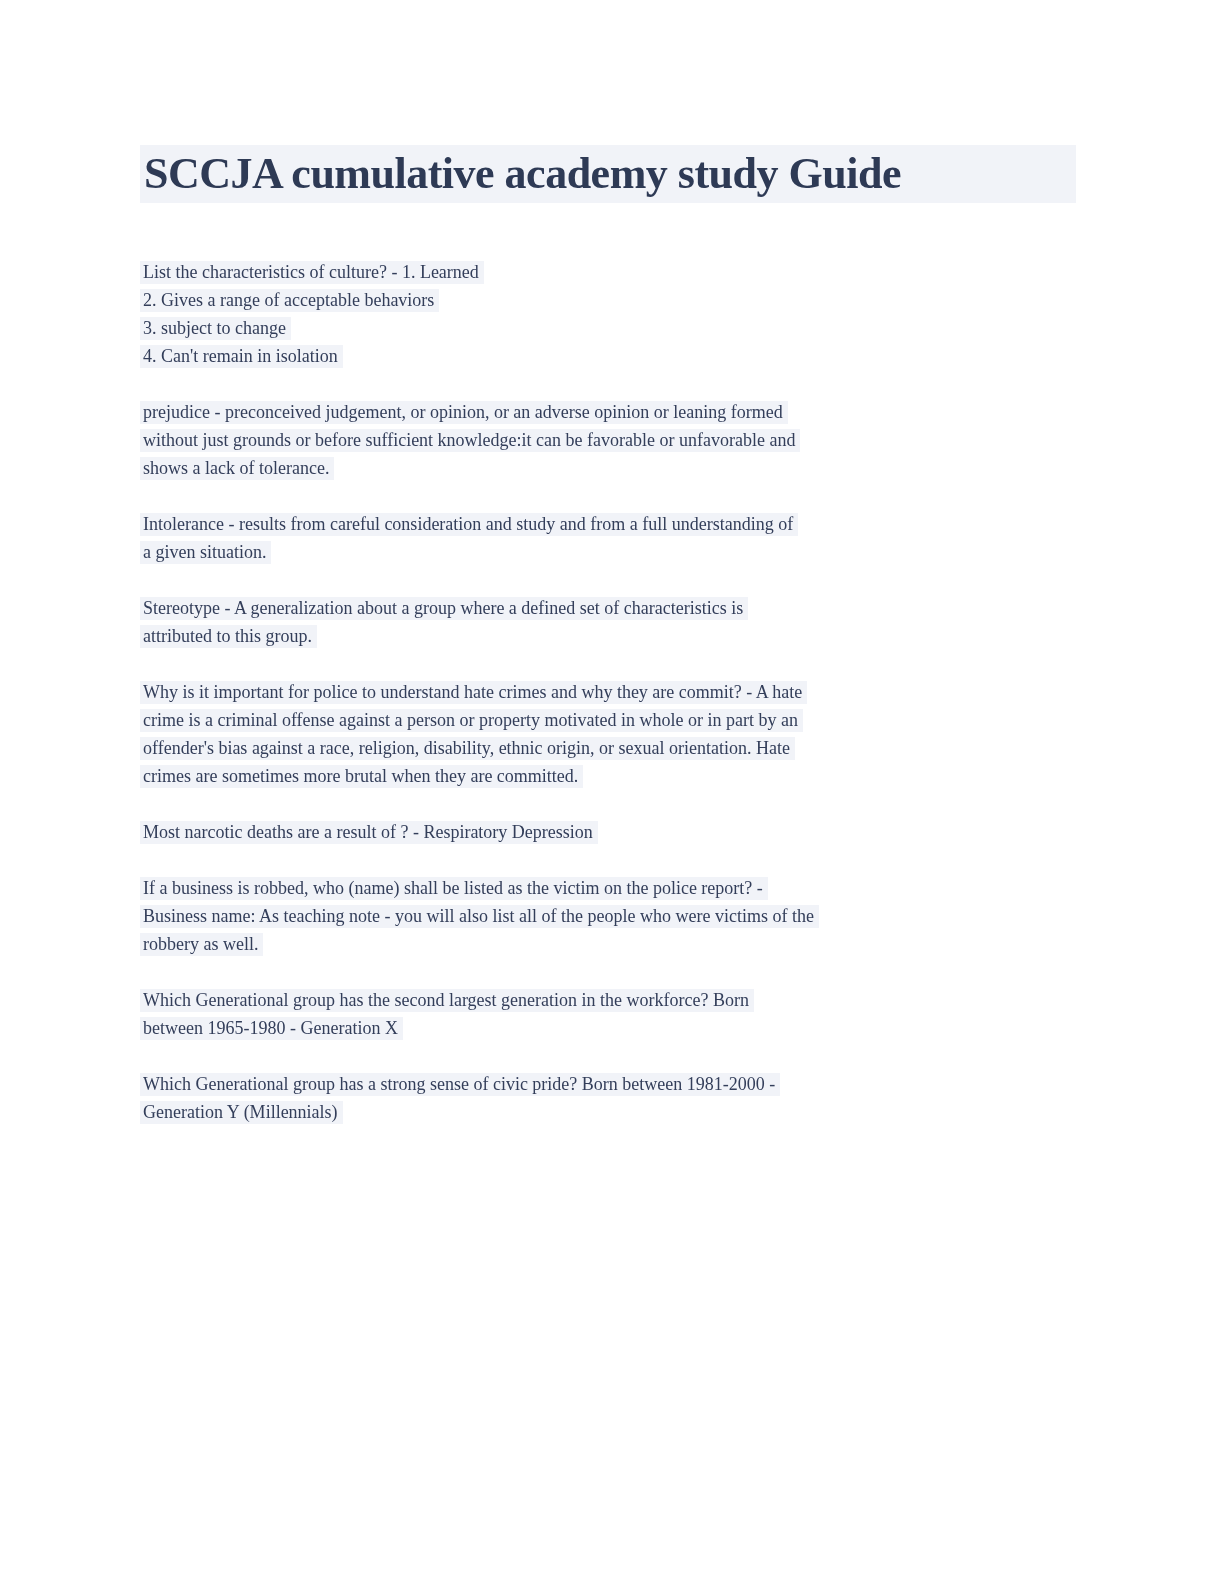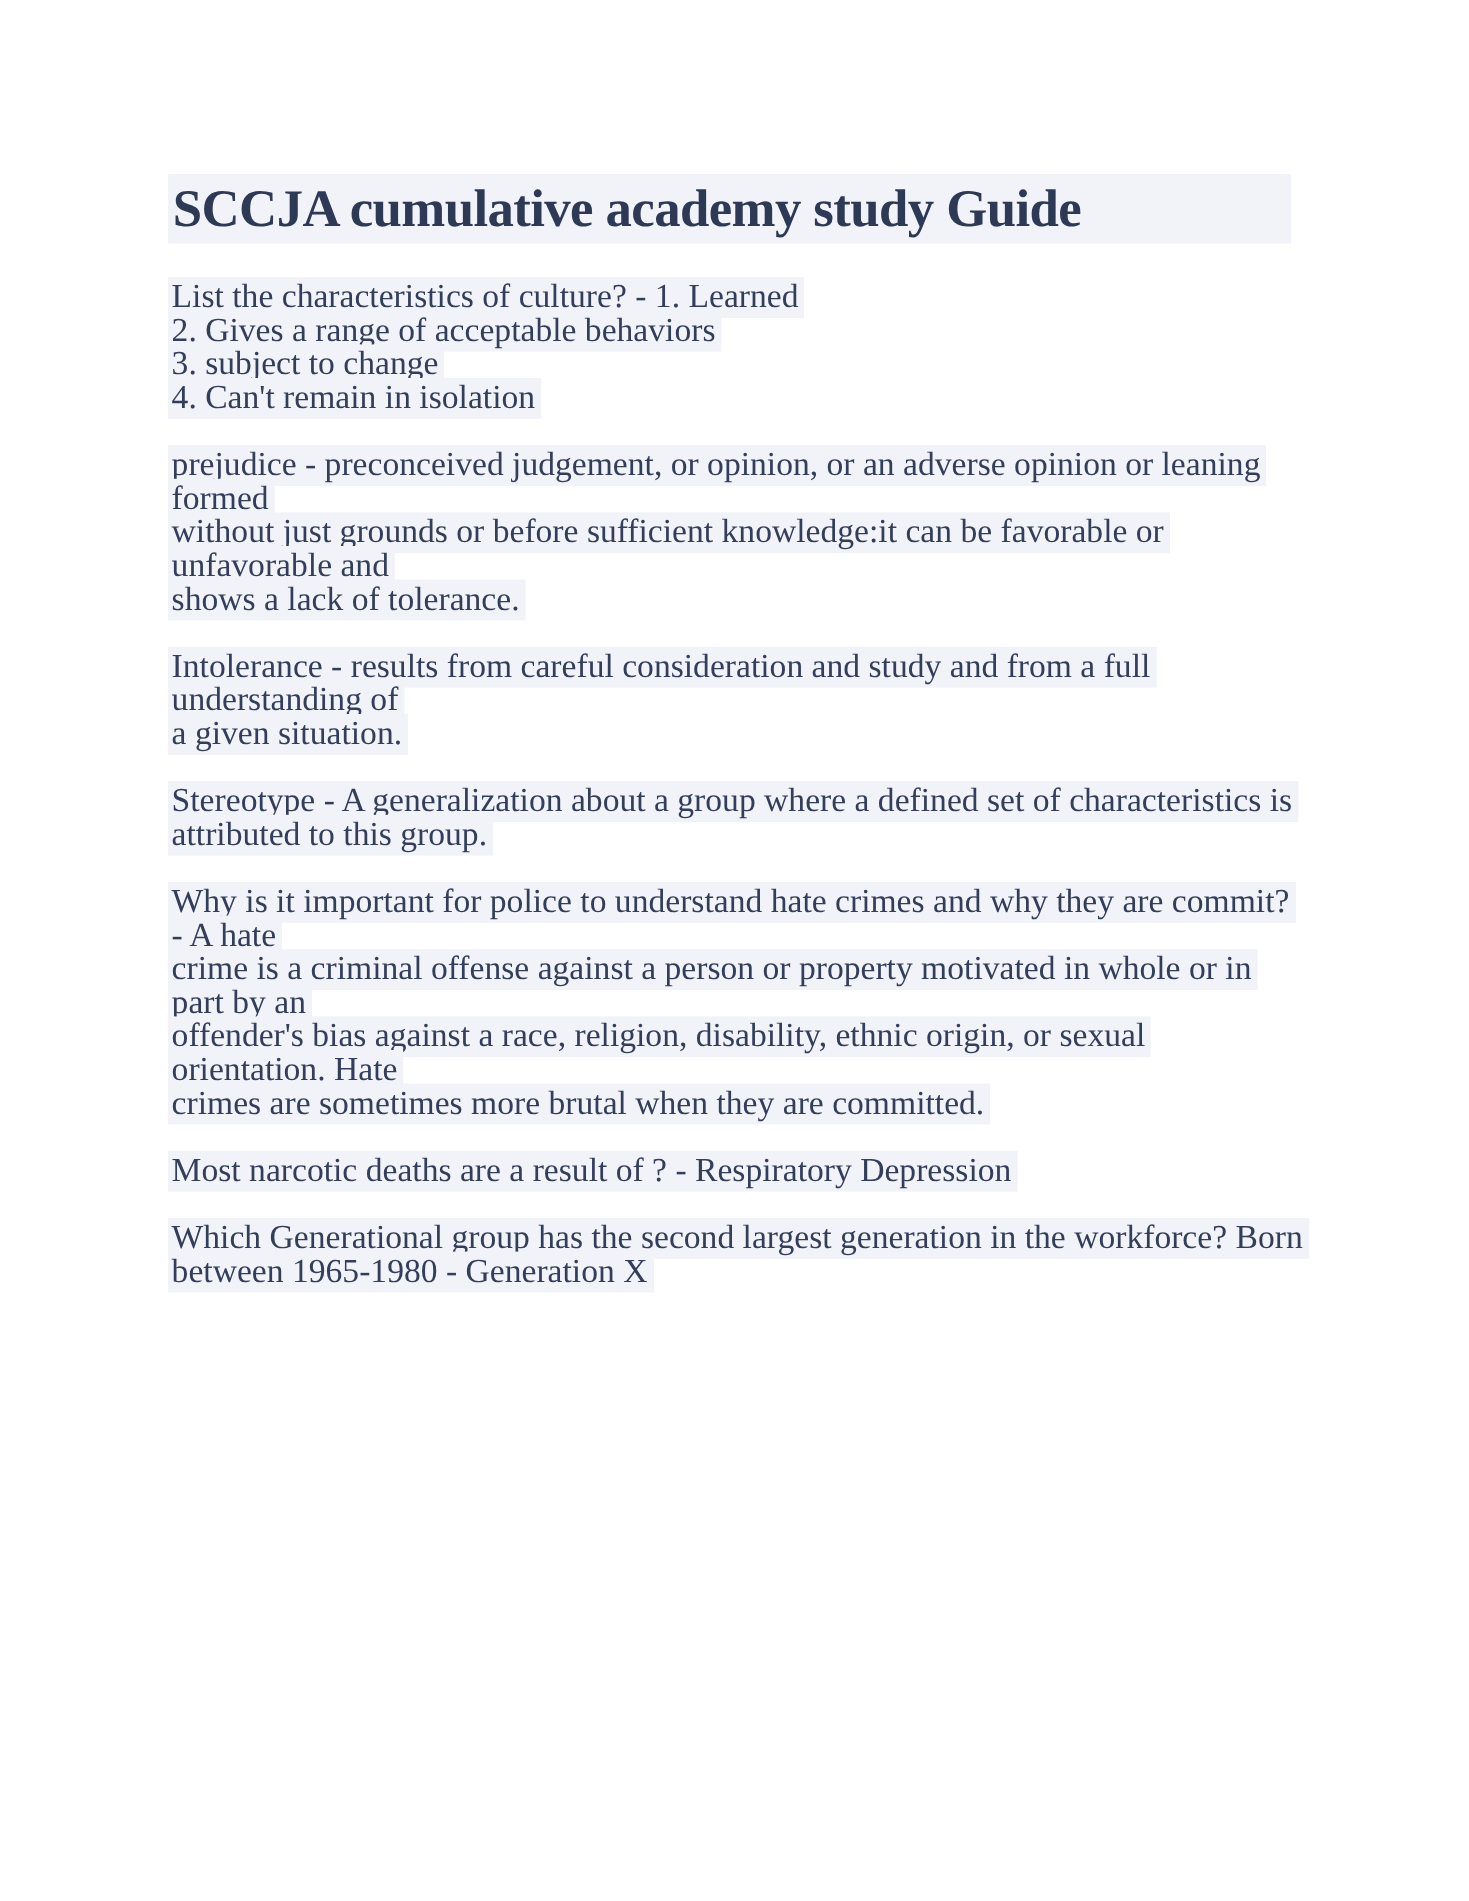--- a/index.html
+++ b/index.html
@@ -35,23 +35,23 @@
     font-size: 44px;
     font-weight: bold;
     letter-spacing: -0.5px;
     white-space: nowrap;
     color: var(--title-text);
     background: var(--highlight);
   }
   .doc-body {
     position: absolute;
     left: 143px;
-    top: 234px;
+    top: 258px;
     width: 945px;
-    font-size: 28px;
+    font-size: 18px;
     line-height: 28px;
     color: var(--text);
   }
   .para {
     margin: 0 0 28px 0;
     padding: 0;
   }
   .hl {
     background: var(--highlight);
     white-space: pre-line;
@@ -77,16 +77,21 @@
 shows a lack of tolerance.</span></p>
     <p class="para"><span class="hl">Intolerance - results from careful consideration and study and from a full understanding of
 a given situation.</span></p>
     <p class="para"><span class="hl">Stereotype - A generalization about a group where a defined set of characteristics is
 attributed to this group.</span></p>
     <p class="para"><span class="hl">Why is it important for police to understand hate crimes and why they are commit? - A hate
 crime is a criminal offense against a person or property motivated in whole or in part by an
 offender's bias against a race, religion, disability, ethnic origin, or sexual orientation. Hate
 crimes are sometimes more brutal when they are committed.</span></p>
     <p class="para"><span class="hl">Most narcotic deaths are a result of ? - Respiratory Depression</span></p>
+    <p class="para"><span class="hl">If a business is robbed, who (name) shall be listed as the victim on the police report? -
+Business name: As teaching note - you will also list all of the people who were victims of the
+robbery as well.</span></p>
     <p class="para"><span class="hl">Which Generational group has the second largest generation in the workforce? Born
 between 1965-1980 - Generation X</span></p>
+    <p class="para"><span class="hl">Which Generational group has a strong sense of civic pride? Born between 1981-2000 -
+Generation Y (Millennials)</span></p>
   </div>
 </div>
 
 </body></html>

